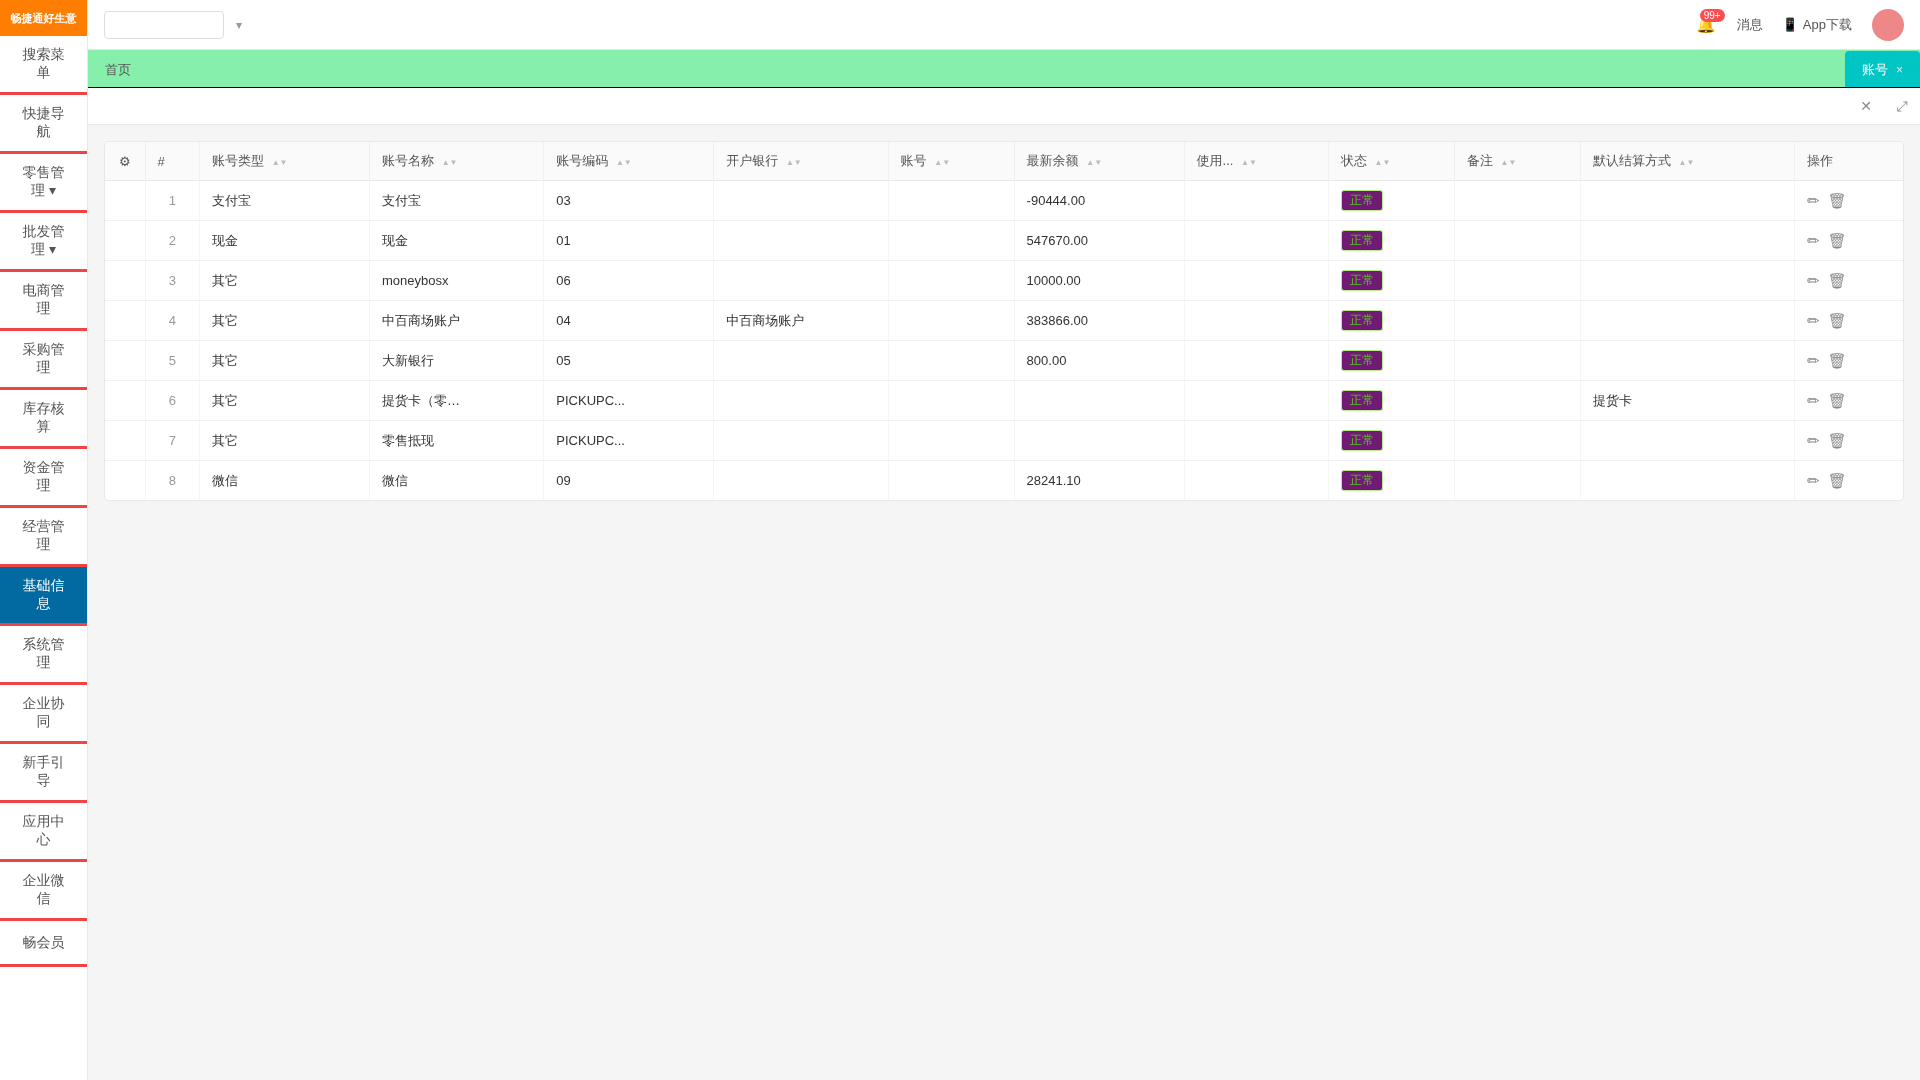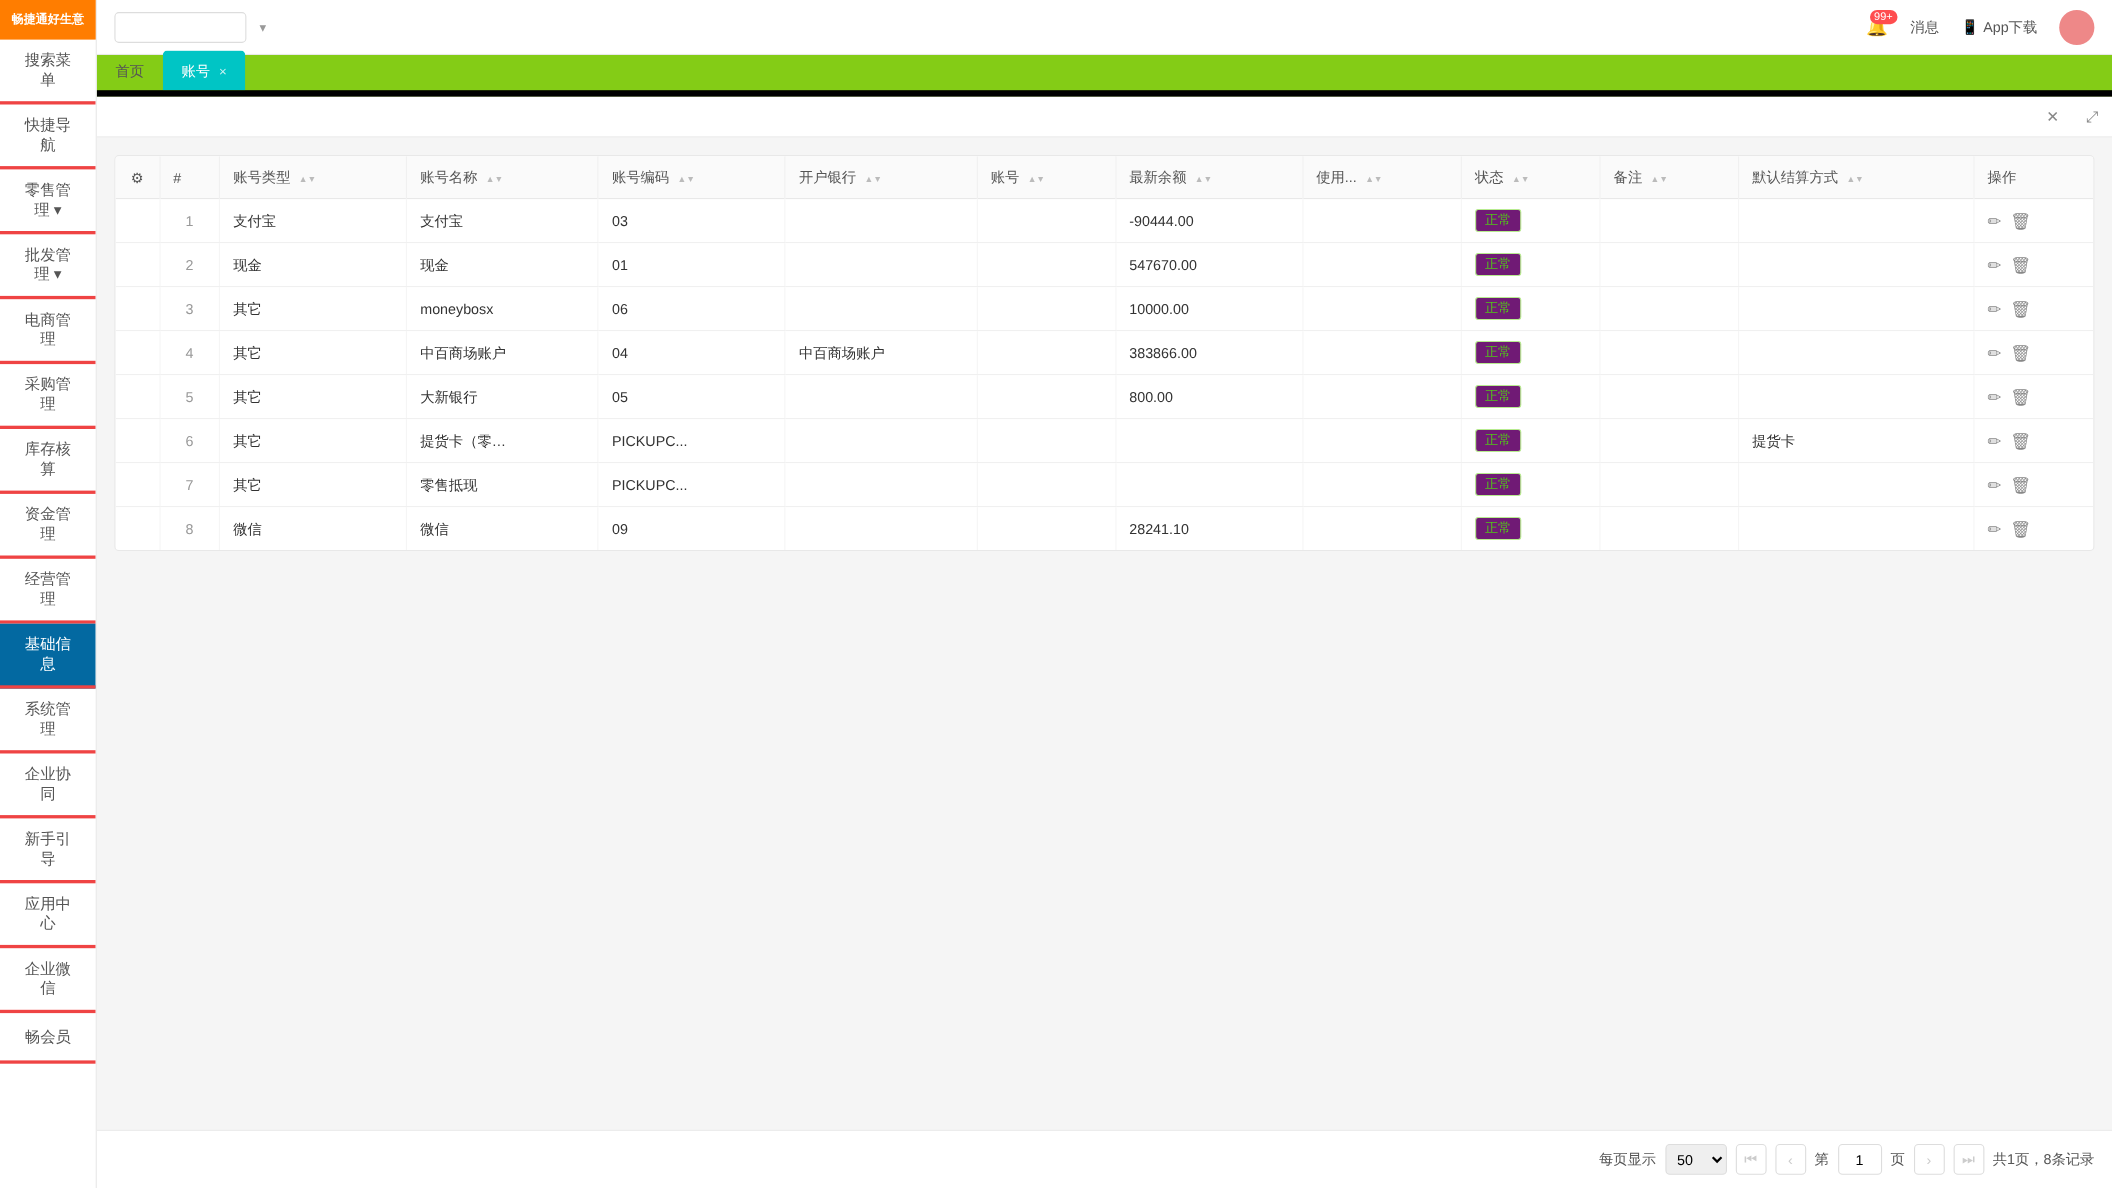--- a/index.html
+++ b/index.html
@@ -119,26 +119,27 @@
       width: 32px;
       height: 32px;
       border-radius: 50%;
       background: #ddd;
       overflow: hidden;
     }
 
     
     .tab-bar {
       height: 38px;
-      background: #84cc16;
+      background: #86efac;
       display: flex;
       align-items: flex-end;
-      border-bottom: 6px solid #000000;
+      border-bottom: 1px solid #000000;
       padding-left: 0;
       flex-shrink: 0;
+      justify-content: space-between;
     }
     .tab {
       height: 36px;
       padding: 0 16px;
       display: flex;
       align-items: center;
       gap: 8px;
       font-size: 13px;
       color: #555;
       cursor: pointer;
@@ -621,30 +622,14 @@
     <span class="action-icon">✏</span>
     <span class="action-icon">🗑</span>
   </div>
                 </td>
               </tr>
             </tbody>
         </table>
       </div>
     </div>
 
-    <div class="pagination-bar">
-      <span>每页显示</span>
-      <select class="page-size-select">
-        <option>50</option>
-        <option>20</option>
-        <option>100</option>
-      </select>
-      <button class="page-btn disabled">⏮</button>
-      <button class="page-btn disabled">‹</button>
-      <span>第</span>
-      <input class="page-input" type="text" value="1" style="">
-      <span>页</span>
-      <button class="page-btn disabled">›</button>
-      <button class="page-btn disabled">⏭</button>
-      <span>共1页，8条记录</span>
-    </div>
   </div>
 </div>
 
 </body></html>

